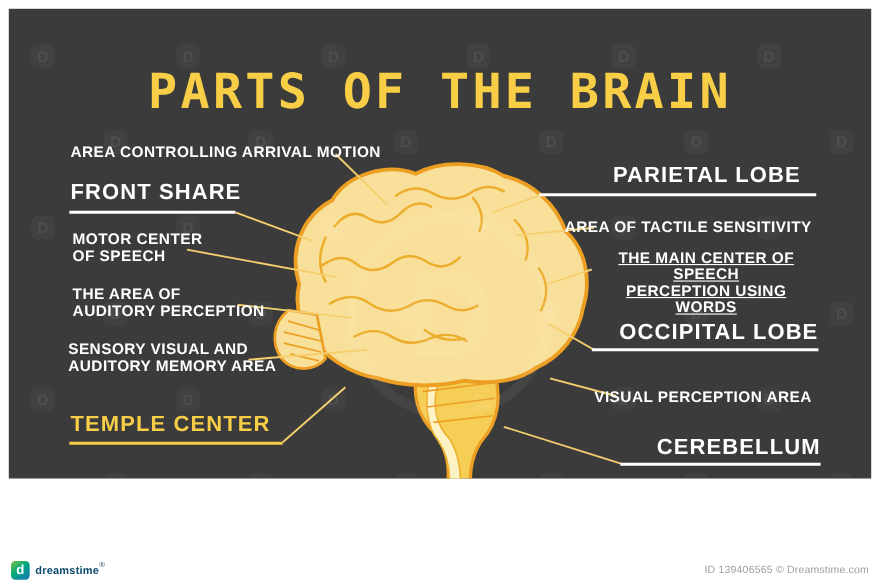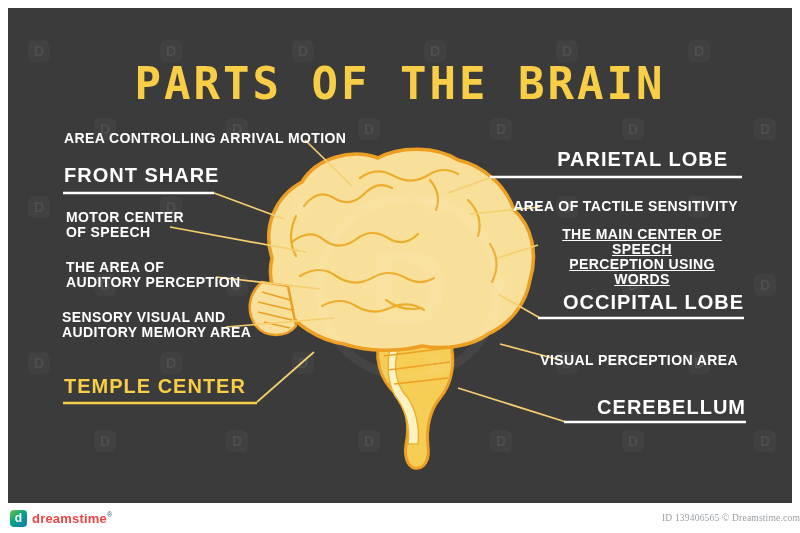--- a/index.html
+++ b/index.html
@@ -2,21 +2,21 @@
 <html style="--background: #3B3B3B; --accent: #F8CE46; --label: #FFFFFF; --brain-fill: #F9E09A; --brain-outline: #EC9F22;"><head>
 <meta charset="utf-8">
 <style>
   html,body{margin:0;padding:0;}
   body{
     width:800px;height:533px;position:relative;overflow:hidden;
     background:#ffffff;
     font-family:"Liberation Sans",sans-serif;
   }
   .canvas{
-    position:absolute;left:8px;top:8px;width:784px;height:495px;
+    position:absolute;left:8px;top:8px;width:784px;height:427px;
     background:var(--background,#3B3B3B);overflow:hidden;
   }
   .title{
     position:absolute;left:0;right:0;top:52px;text-align:center;
     font-family:"DejaVu Sans Mono",monospace;
     font-weight:bold;font-size:44px;line-height:48px;letter-spacing:3px;
     color:var(--accent,#F8CE46);
   }
   .scene{position:absolute;left:0;top:0;z-index:1;}
   .lbl{
@@ -47,23 +47,23 @@
   .footer{
     position:absolute;left:0;bottom:0;width:800px;height:30px;background:#ffffff;
     display:flex;align-items:center;justify-content:space-between;z-index:6;
   }
   .brand{display:flex;align-items:center;gap:5px;margin-left:10px;}
   .brand-icon{
     width:17px;height:17px;border-radius:4px;display:inline-block;
     background:linear-gradient(140deg,#7DC242 0%,#00A77E 45%,#1B75BB 100%);
     color:#fff;font-weight:bold;font-size:12px;line-height:17px;text-align:center;
   }
-  .brand-text{color:#ef4444;font-weight:bold;font-size:13px;letter-spacing:.2px;}
+  .brand-text{color:#0c4a6e;font-weight:bold;font-size:10px;letter-spacing:.2px;}
   .brand-reg{color:#33576B;font-size:7px;vertical-align:super;}
-  .footer-id{color:#9AA0A6;font-size:9.5px;letter-spacing:.2px;font-family:Liberation Serif, serif;}
+  .footer-id{margin-right:10px;color:#9AA0A6;font-size:9.5px;letter-spacing:.2px;}
 </style>
 </head>
 <body>
 
 <div class="canvas">
 
   <svg class="scene" viewBox="8 8 784 495" width="784" height="495">
 
     <g>
 

